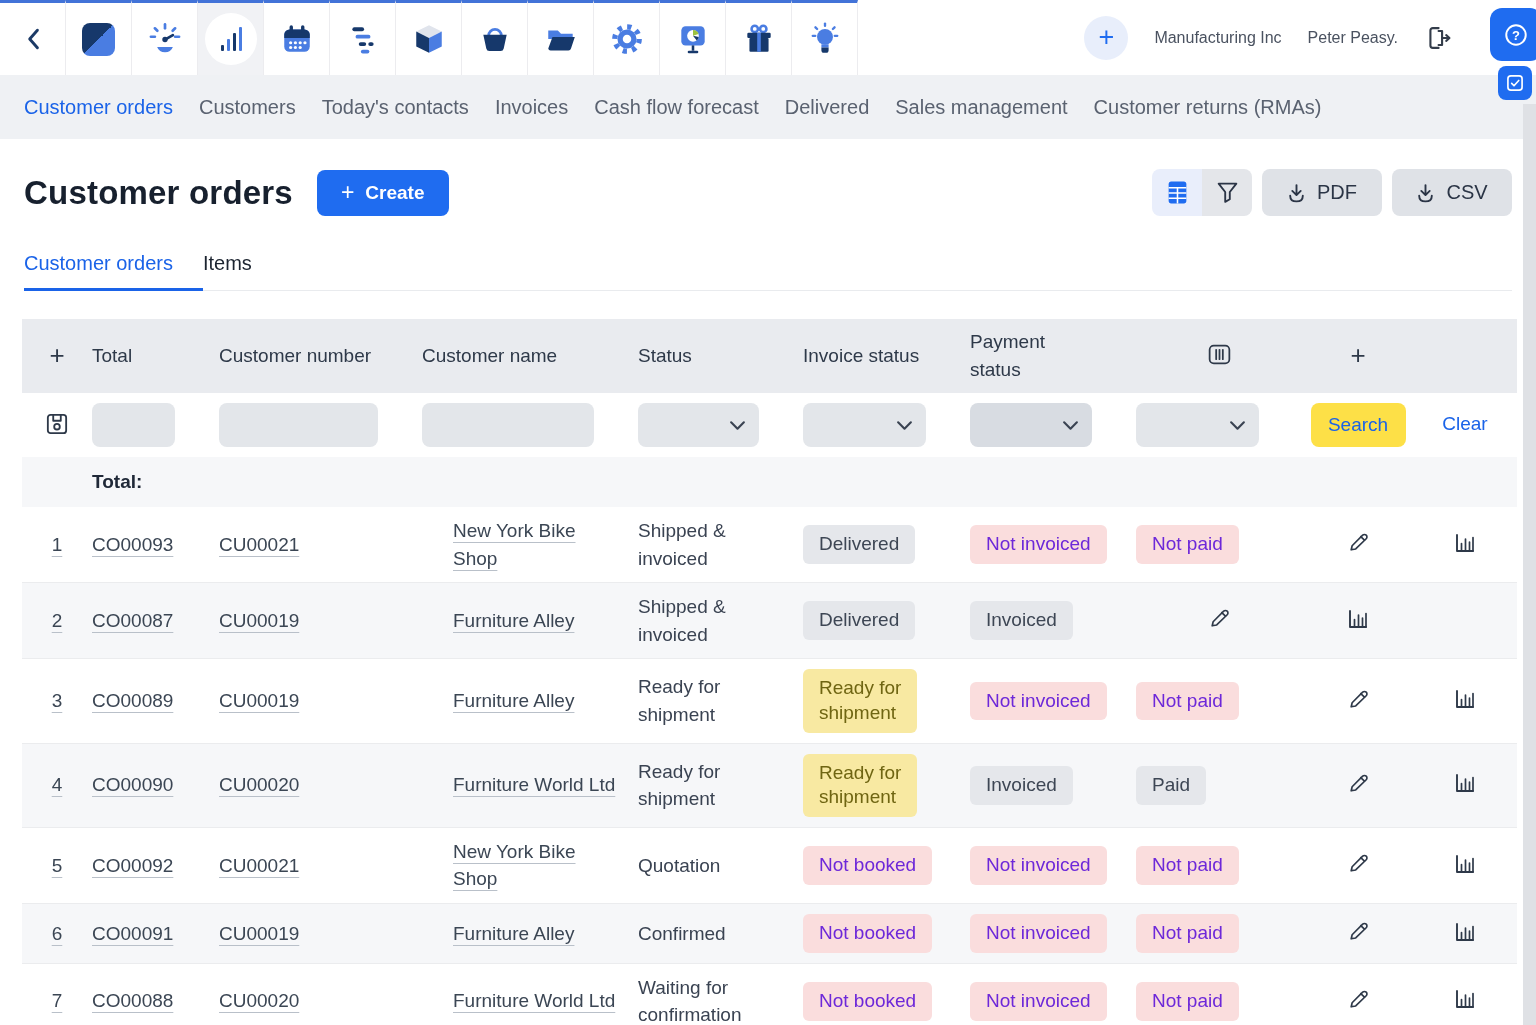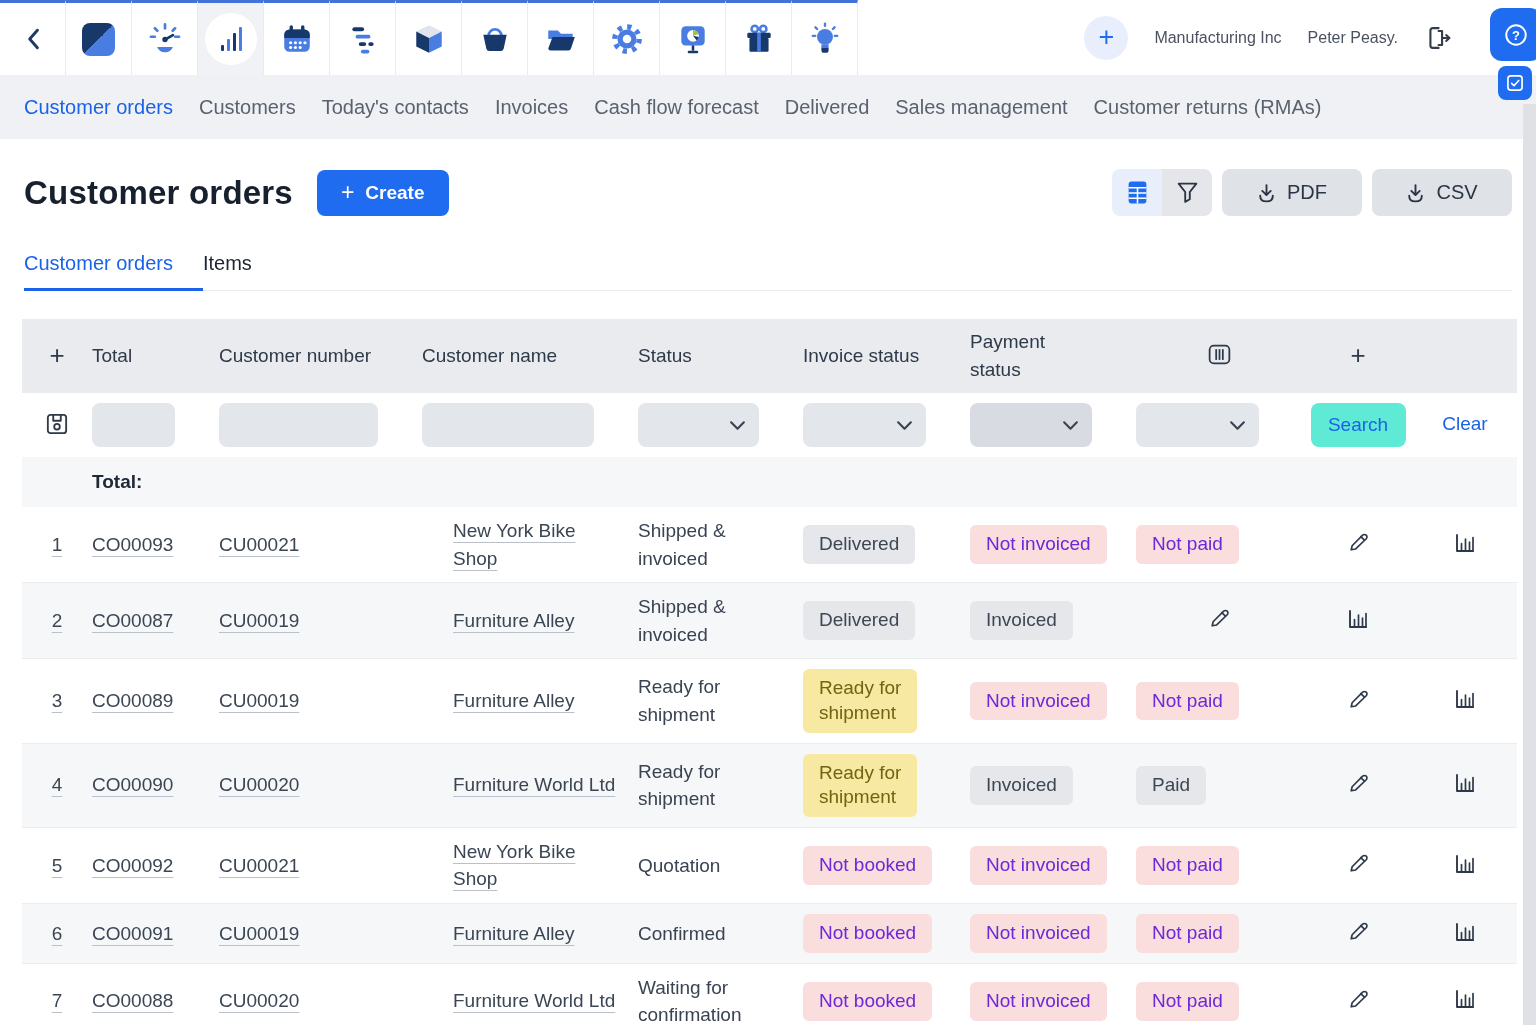--- a/index.html
+++ b/index.html
@@ -30,40 +30,40 @@
   
   .title-row{display:flex;align-items:center;margin:30px 24px 0 24px;}
   .page-title{font-size:33px;font-weight:700;color:#17202e;margin:0;letter-spacing:.2px;}
   .create-btn{margin-left:24px;height:46px;padding:0 24px;background:#1f6cf0;color:#fff;font-size:19px;font-weight:700;border:none;border-radius:8px;display:flex;align-items:center;gap:11px;}
   .create-plus{font-size:23px;font-weight:400;line-height:1;}
   .actions{margin-left:auto;display:flex;align-items:center;gap:10px;}
   .view-toggle{display:flex;border-radius:8px;overflow:hidden;}
   .seg{width:50px;height:47px;display:flex;align-items:center;justify-content:center;border:none;padding:0;}
   .seg-table{background:#e9eefb;}
   .seg-filter{background:#e4e6ea;}
-  .dl-btn{height:47px;width:140px;background:#dfe2e7;border:none;border-radius:8px;font-size:20px;color:#2b3546;display:flex;align-items:center;justify-content:center;gap:11px;}
+  .dl-btn{height:47px;width:120px;background:#dfe2e7;border:none;border-radius:8px;font-size:20px;color:#2b3546;display:flex;align-items:center;justify-content:center;gap:11px;}
 
   
   .subtabs{display:flex;margin:26px 24px 0 24px;border-bottom:1px solid #e9ebee;}
   .subtab{font-size:20px;color:#1c2430;padding:10px 30px 13px 0;border:none;background:none;border-bottom:3px solid transparent;margin-bottom:-1px;}
   .subtab.active{color:#1a63e8;border-bottom-color:#1a63e8;}
 
   
   .grid-row{display:grid;grid-template-columns:70px 127px 203px 216px 165px 167px 166px 167px 110px 104px;align-items:center;width:1495px;margin-left:22px;}
   .cell{padding-right:22px;line-height:1.45;}
   .cell.center{text-align:center;padding-right:0;}
   .thead{background:#e9ebef;min-height:74px;font-size:19px;color:#2e3949;margin-top:28px;}
   .hdr-plus{font-size:26px;font-weight:400;color:#2e3949;background:none;border:none;line-height:1;}
   .hdr-narrow{display:inline-block;max-width:96px;line-height:1.45;}
   .sort-arrow{display:inline;}
   .tfilter{min-height:64px;background:#fff;}
   .finput{height:44px;width:calc(100% - 22px);background:#e3e6ea;border:none;border-radius:8px;font-size:19px;padding:0 12px;color:#3a4352;}
   .fselect{height:44px;width:calc(100% - 22px);background:#e3e6ea;border-radius:8px;display:flex;align-items:center;justify-content:flex-end;padding-right:13px;cursor:pointer;}
   .fselect.dark{background:#d8dce2;}
-  .search-btn{height:44px;width:95px;background:#5eead4;color:#1a63e8;border:none;border-radius:8px;font-size:19px;}
+  .search-btn{height:44px;width:95px;background:#fde047;color:#1a63e8;border:none;border-radius:8px;font-size:19px;}
   .clear-btn{background:none;border:none;color:#1a63e8;font-size:19px;padding:0;}
   .ttotal{background:#f6f7f9;min-height:50px;font-size:19px;}
   .total-label{font-weight:700;color:#202938;}
   .trow{border-bottom:1px solid #ebecee;font-size:19px;min-height:52px;padding:10px 0;background:#fff;}
   .trow.alt{background:#f6f7f9;}
   .link{color:#3b4654;text-decoration:underline;text-decoration-color:#b9c0c9;text-decoration-thickness:1px;text-underline-offset:5px;cursor:pointer;}
   .cname{display:inline-block;max-width:168px;margin-left:31px;}
   .badge{display:inline-block;padding:7px 16px;border-radius:6px;font-size:19px;line-height:1.3;white-space:pre-line;}
   .badge-gray{background:#e5e7eb;color:#3d4654;}
   .badge-red{background:#fadddd;color:#6d28d9;}

